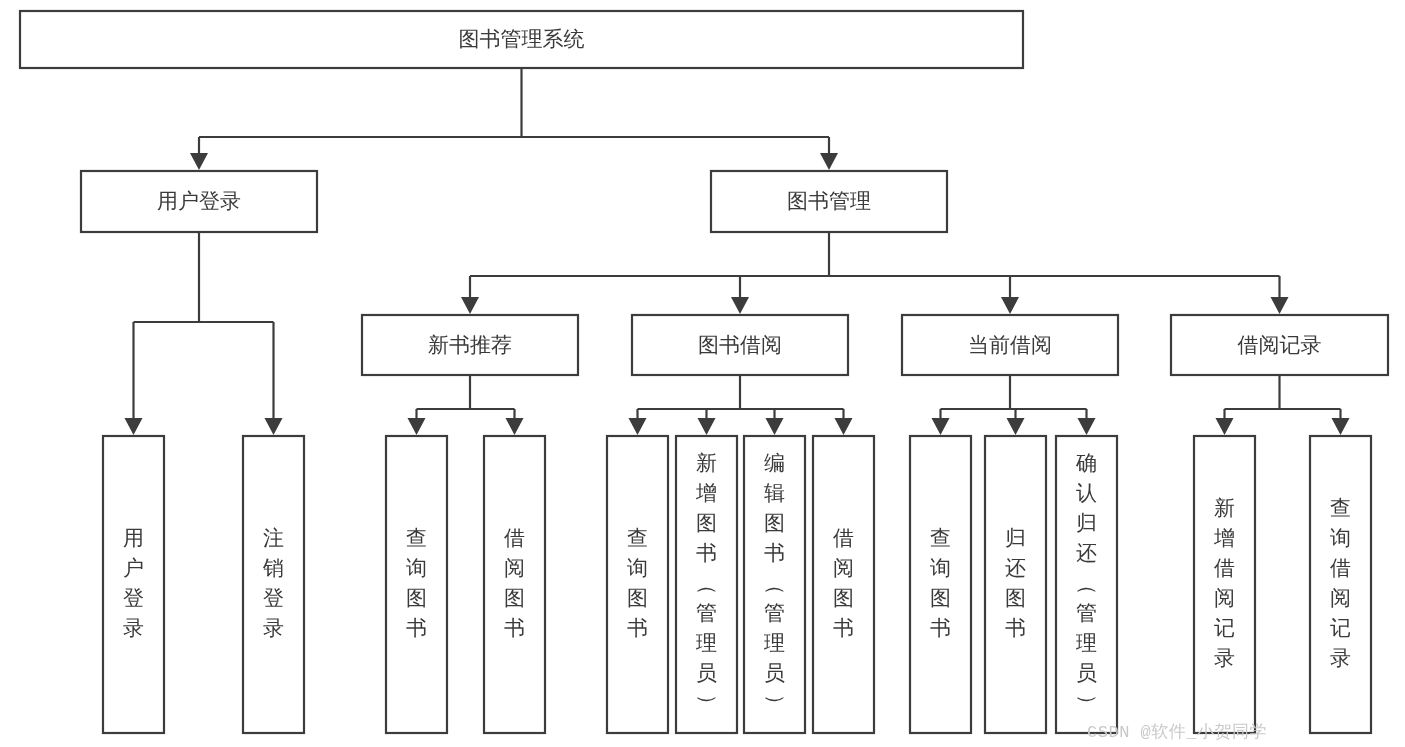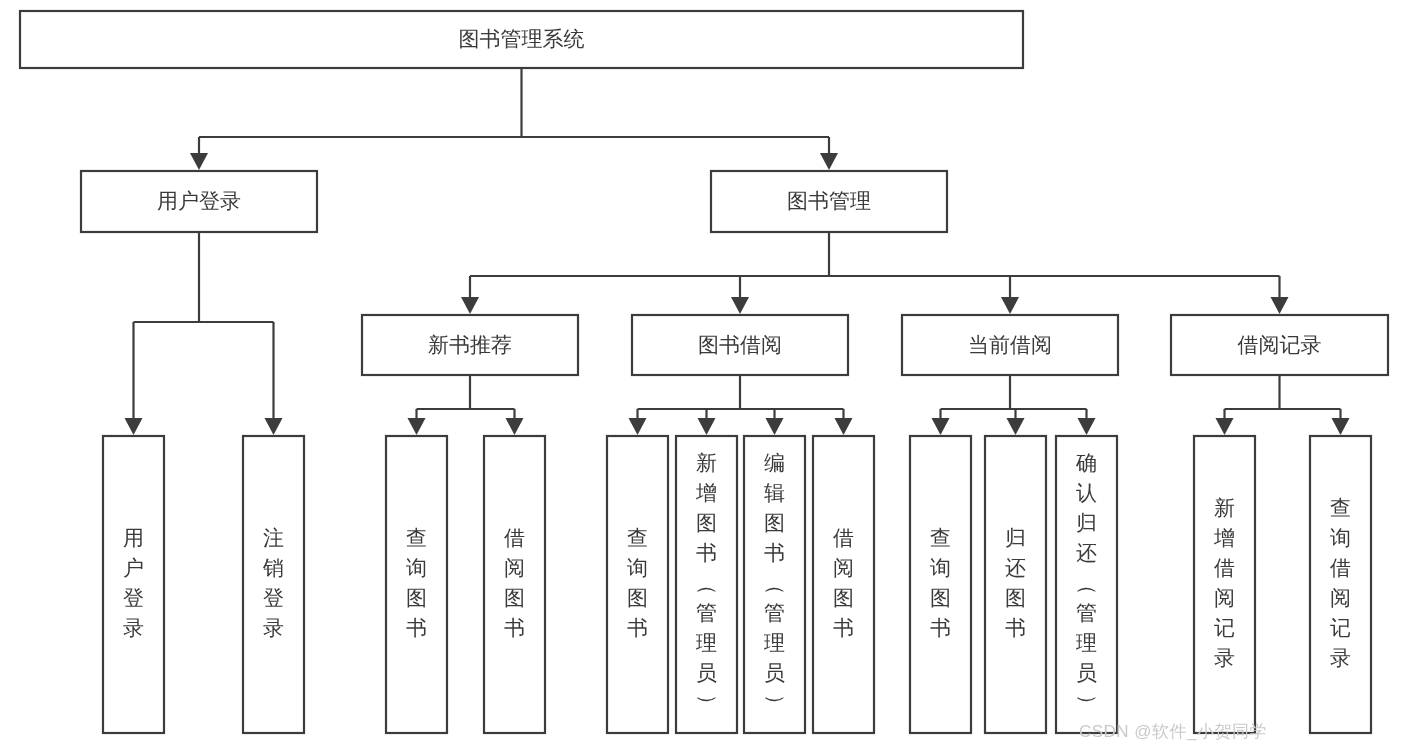--- a/index.html
+++ b/index.html
@@ -51,21 +51,21 @@
     font-family: "Liberation Sans", "DejaVu Sans", sans-serif;
     font-size: 21px;
     fill: #3a3a3a;
     text-anchor: middle;
     dominant-baseline: middle;
   }
   .watermark {
     position: absolute;
     right: 8px;
     bottom: 4px;
-    font-family: Liberation Sans, sans-serif;
+    font-family: Liberation Mono, monospace;
     font-size: 17px;
     color: #c9c9c9;
     letter-spacing: 0.5px;
     white-space: nowrap;
     pointer-events: none;
     user-select: none;
   }
 </style>
 </head>
 <body>

